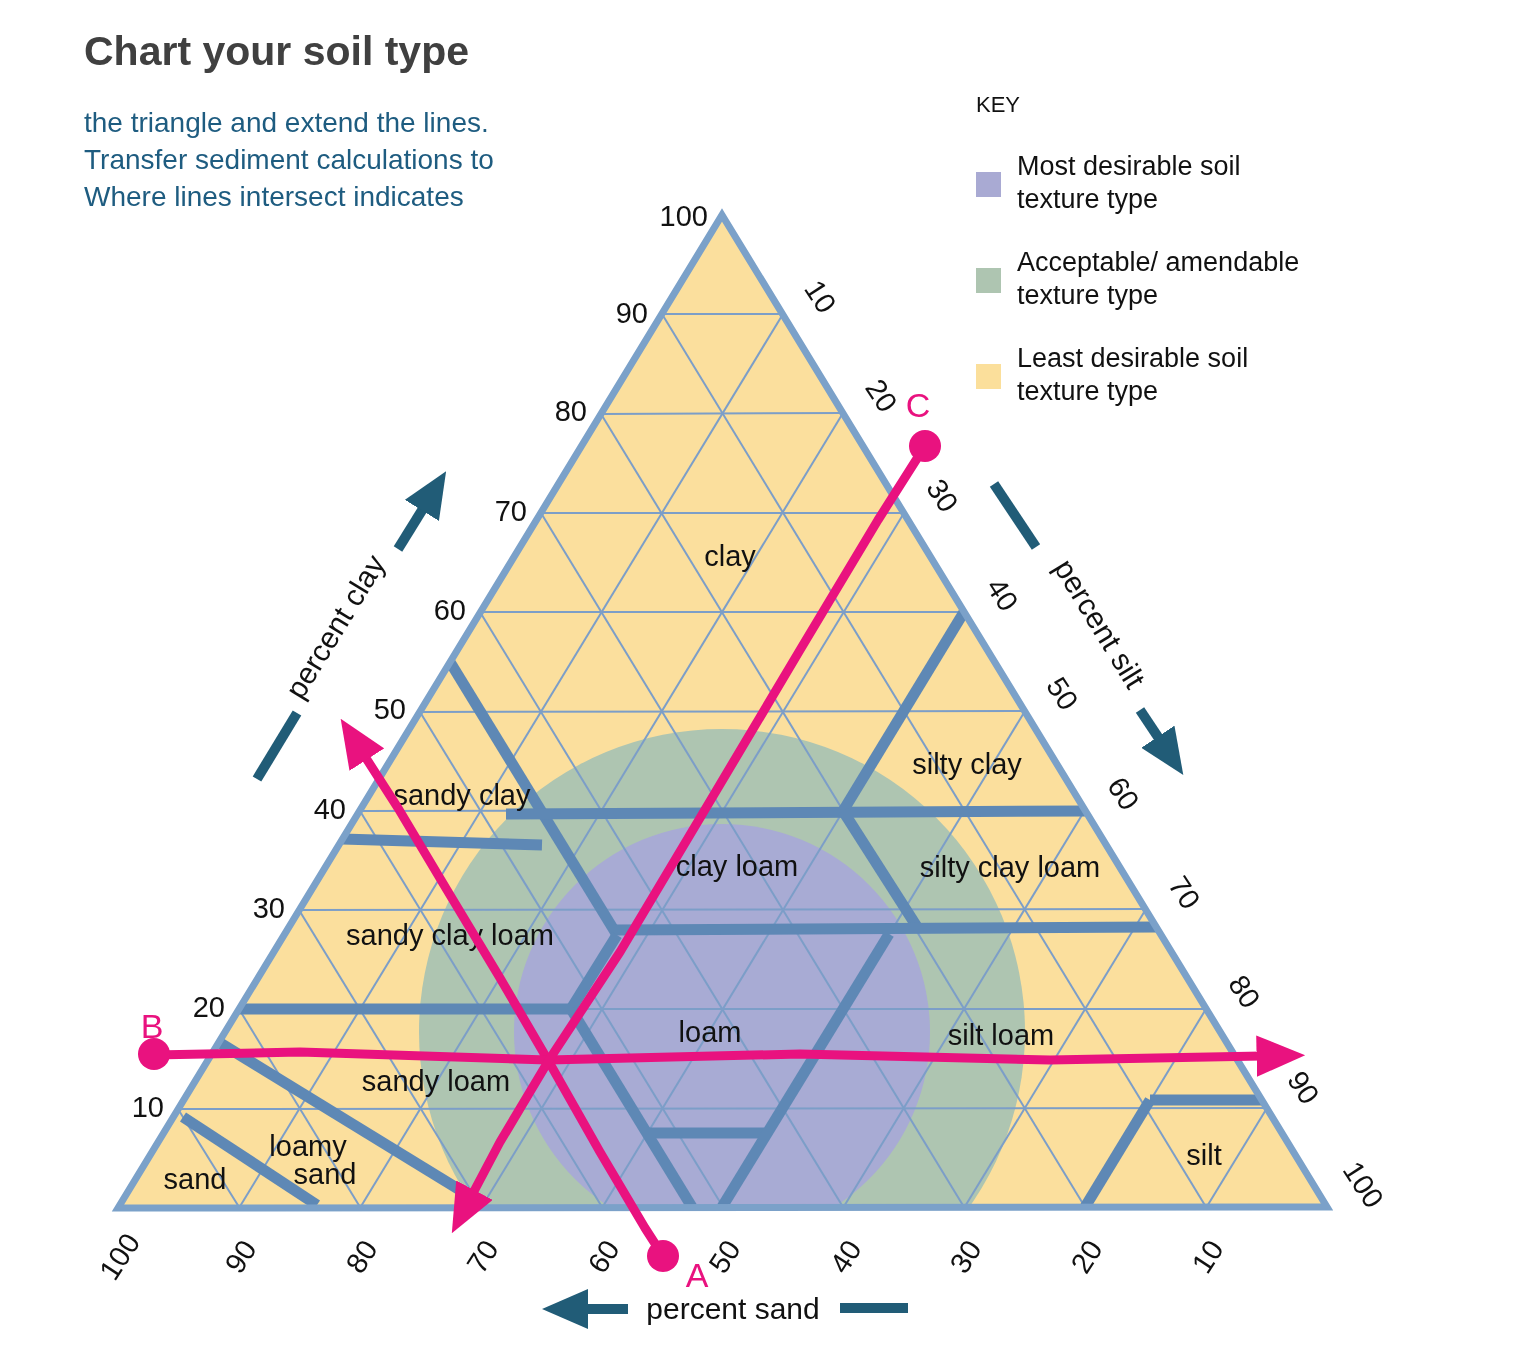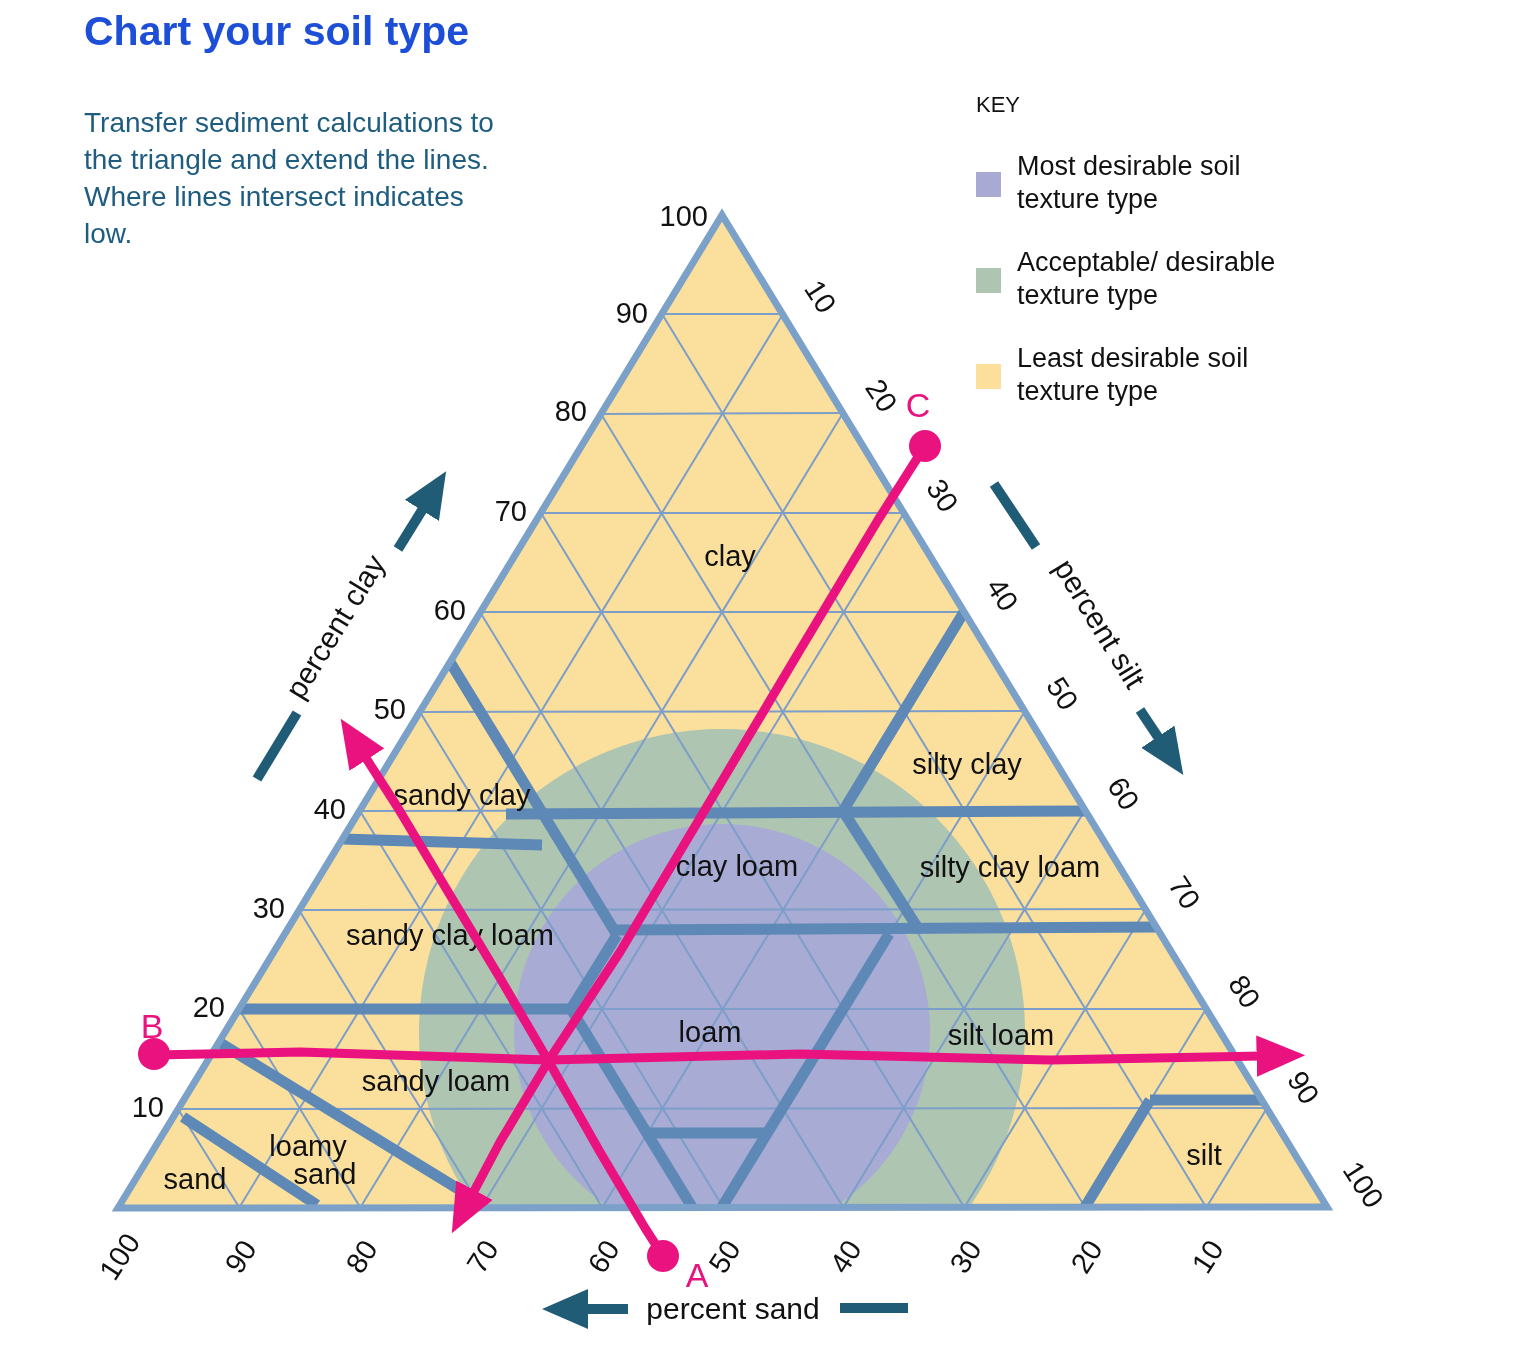--- a/index.html
+++ b/index.html
@@ -1,20 +1,20 @@
 <!DOCTYPE html>
 <html><head>
 <meta charset="utf-8">
 <style>
   html,body{margin:0;padding:0;background:#ffffff;}
   .stage{position:relative;width:1536px;height:1351px;background:#ffffff;
          font-family:"Liberation Sans",sans-serif;overflow:hidden;}
   .stage svg{position:absolute;left:0;top:0;}
-  .page-title{position:absolute;left:84px;top:8px;font-size:41px;font-weight:600;
-              color:#1d4ed8;letter-spacing:0px;}
+  .page-title{position:absolute;left:84px;top:28px;font-size:41px;font-weight:600;
+              color:#404040;letter-spacing:0px;}
   .intro{position:absolute;left:84px;top:104px;font-size:28px;line-height:37px;color:#1e5c80;}
   .key{position:absolute;left:976px;top:92px;width:430px;color:#111;}
   .key-title{font-size:22px;margin-bottom:32px;}
   .key-item{display:flex;align-items:center;margin-bottom:30px;}
   .swatch{width:25px;height:25px;flex:0 0 25px;margin-right:16px;margin-top:3px;}
   .sw-most{background:#a9aad3;}
   .sw-acceptable{background:#aec5b1;}
   .sw-least{background:#fbdf9b;}
   .key-label{font-size:27px;line-height:33px;}
   .grid{stroke:#7c9ec8;stroke-width:2;}
@@ -180,39 +180,38 @@
       <circle class="pink-dot" cx="154" cy="1054" r="16"></circle>
       <circle class="pink-dot" cx="925" cy="446" r="16"></circle>
       <text class="pink-label" x="697" y="1287">A</text>
       <text class="pink-label" x="152" y="1038">B</text>
       <text class="pink-label" x="918" y="417">C</text>
     </g>
   </svg>
 
   <div class="page-title">Chart your soil type</div>
   <div class="intro">
+    <div>the triangle and extend the lines.</div>
     <div>Transfer sediment calculations to</div>
-    <div>the triangle and extend the lines.</div>
     <div>Where lines intersect indicates</div>
-    <div>low.</div>
   </div>
 
   <div class="key">
     <div class="key-title">KEY</div>
     <div class="key-item">
       <span class="swatch sw-most"></span>
       <span class="key-label">
         <div>Most desirable soil</div>
         <div>texture type</div>
       </span>
     </div>
     <div class="key-item">
       <span class="swatch sw-acceptable"></span>
       <span class="key-label">
-        <div>Acceptable/ desirable</div>
+        <div>Acceptable/ amendable</div>
         <div>texture type</div>
       </span>
     </div>
     <div class="key-item">
       <span class="swatch sw-least"></span>
       <span class="key-label">
         <div>Least desirable soil</div>
         <div>texture type</div>
       </span>
     </div>

